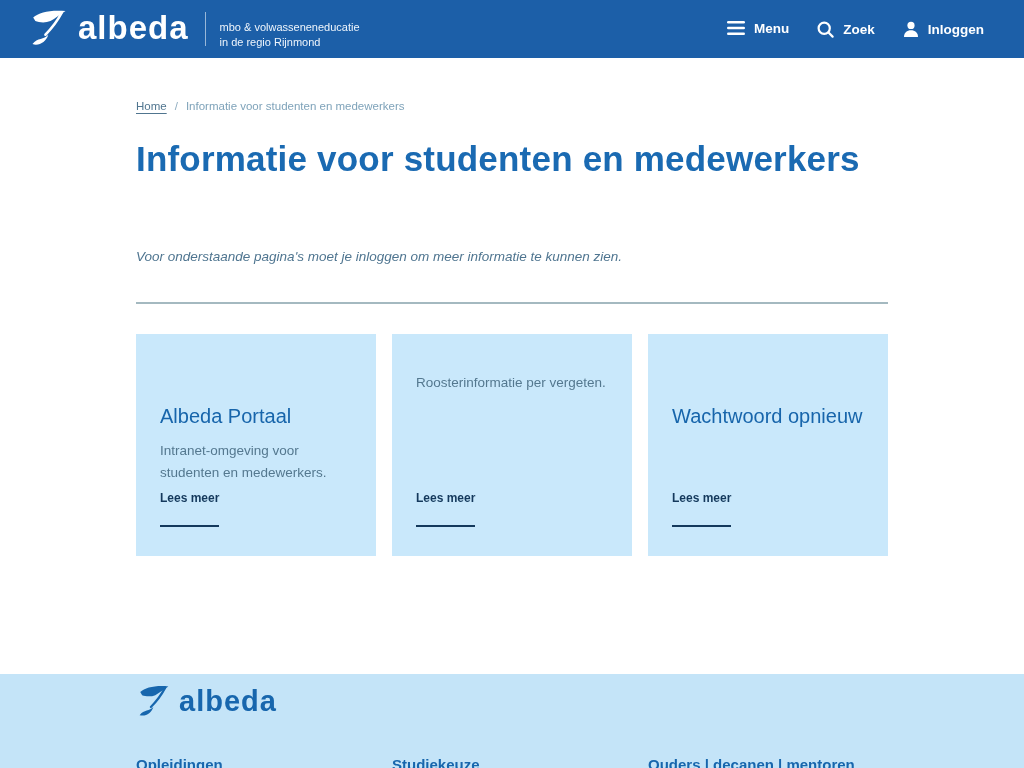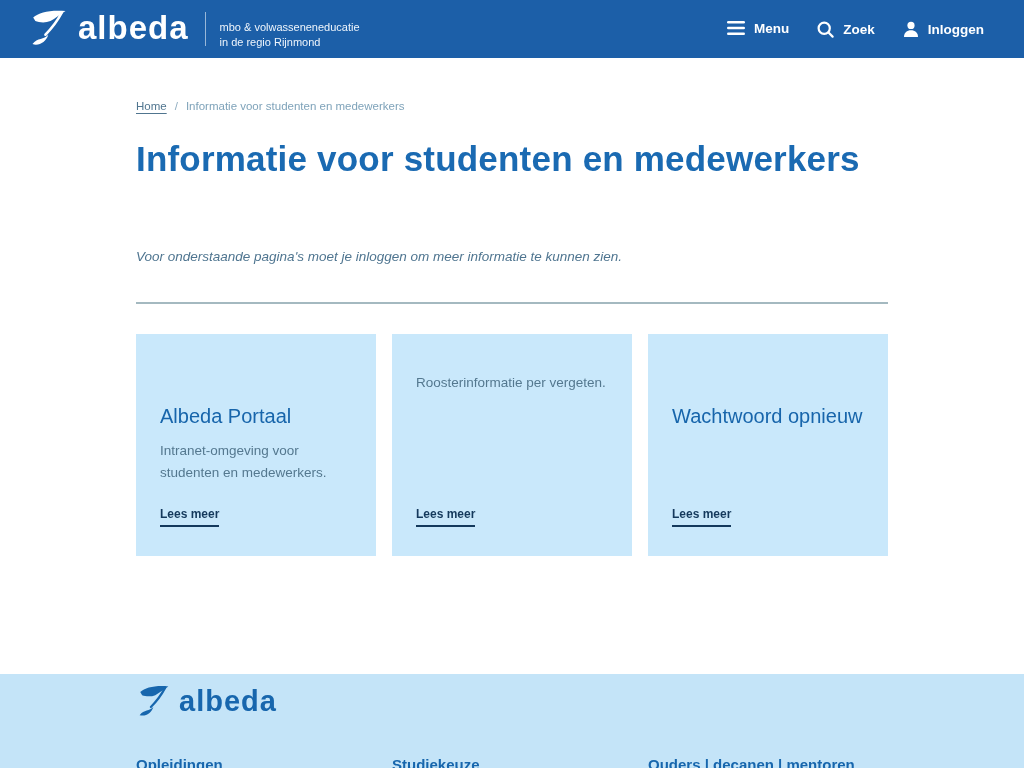--- a/index.html
+++ b/index.html
@@ -65,21 +65,21 @@
     background: #c9e8fb;
     padding: 26px 24px 0 24px;
     position: relative;
     cursor: pointer;
   }
   .card-title { color: #1765ab; font-size: 20px; font-weight: normal; margin-top: 45px; }
   .card-desc { margin-top: 12px; color: #54788f; font-size: 13.5px; line-height: 21.5px; }
   .card-link {
     position: absolute; left: 24px; bottom: 29px;
     color: #14395c; font-size: 12px; font-weight: bold;
-    padding-bottom: 4px; border-bottom: 2px solid #14395c;
+    padding-bottom: 20px; border-bottom: 2px solid #14395c;
     cursor: pointer;
   }
   
   .footer {
     position: absolute; top: 674px; left: 0;
     width: 1024px; height: 94px;
     background: #c4e4f8;
   }
   .footer-logo {
     position: absolute; left: 134px; top: 8px;

